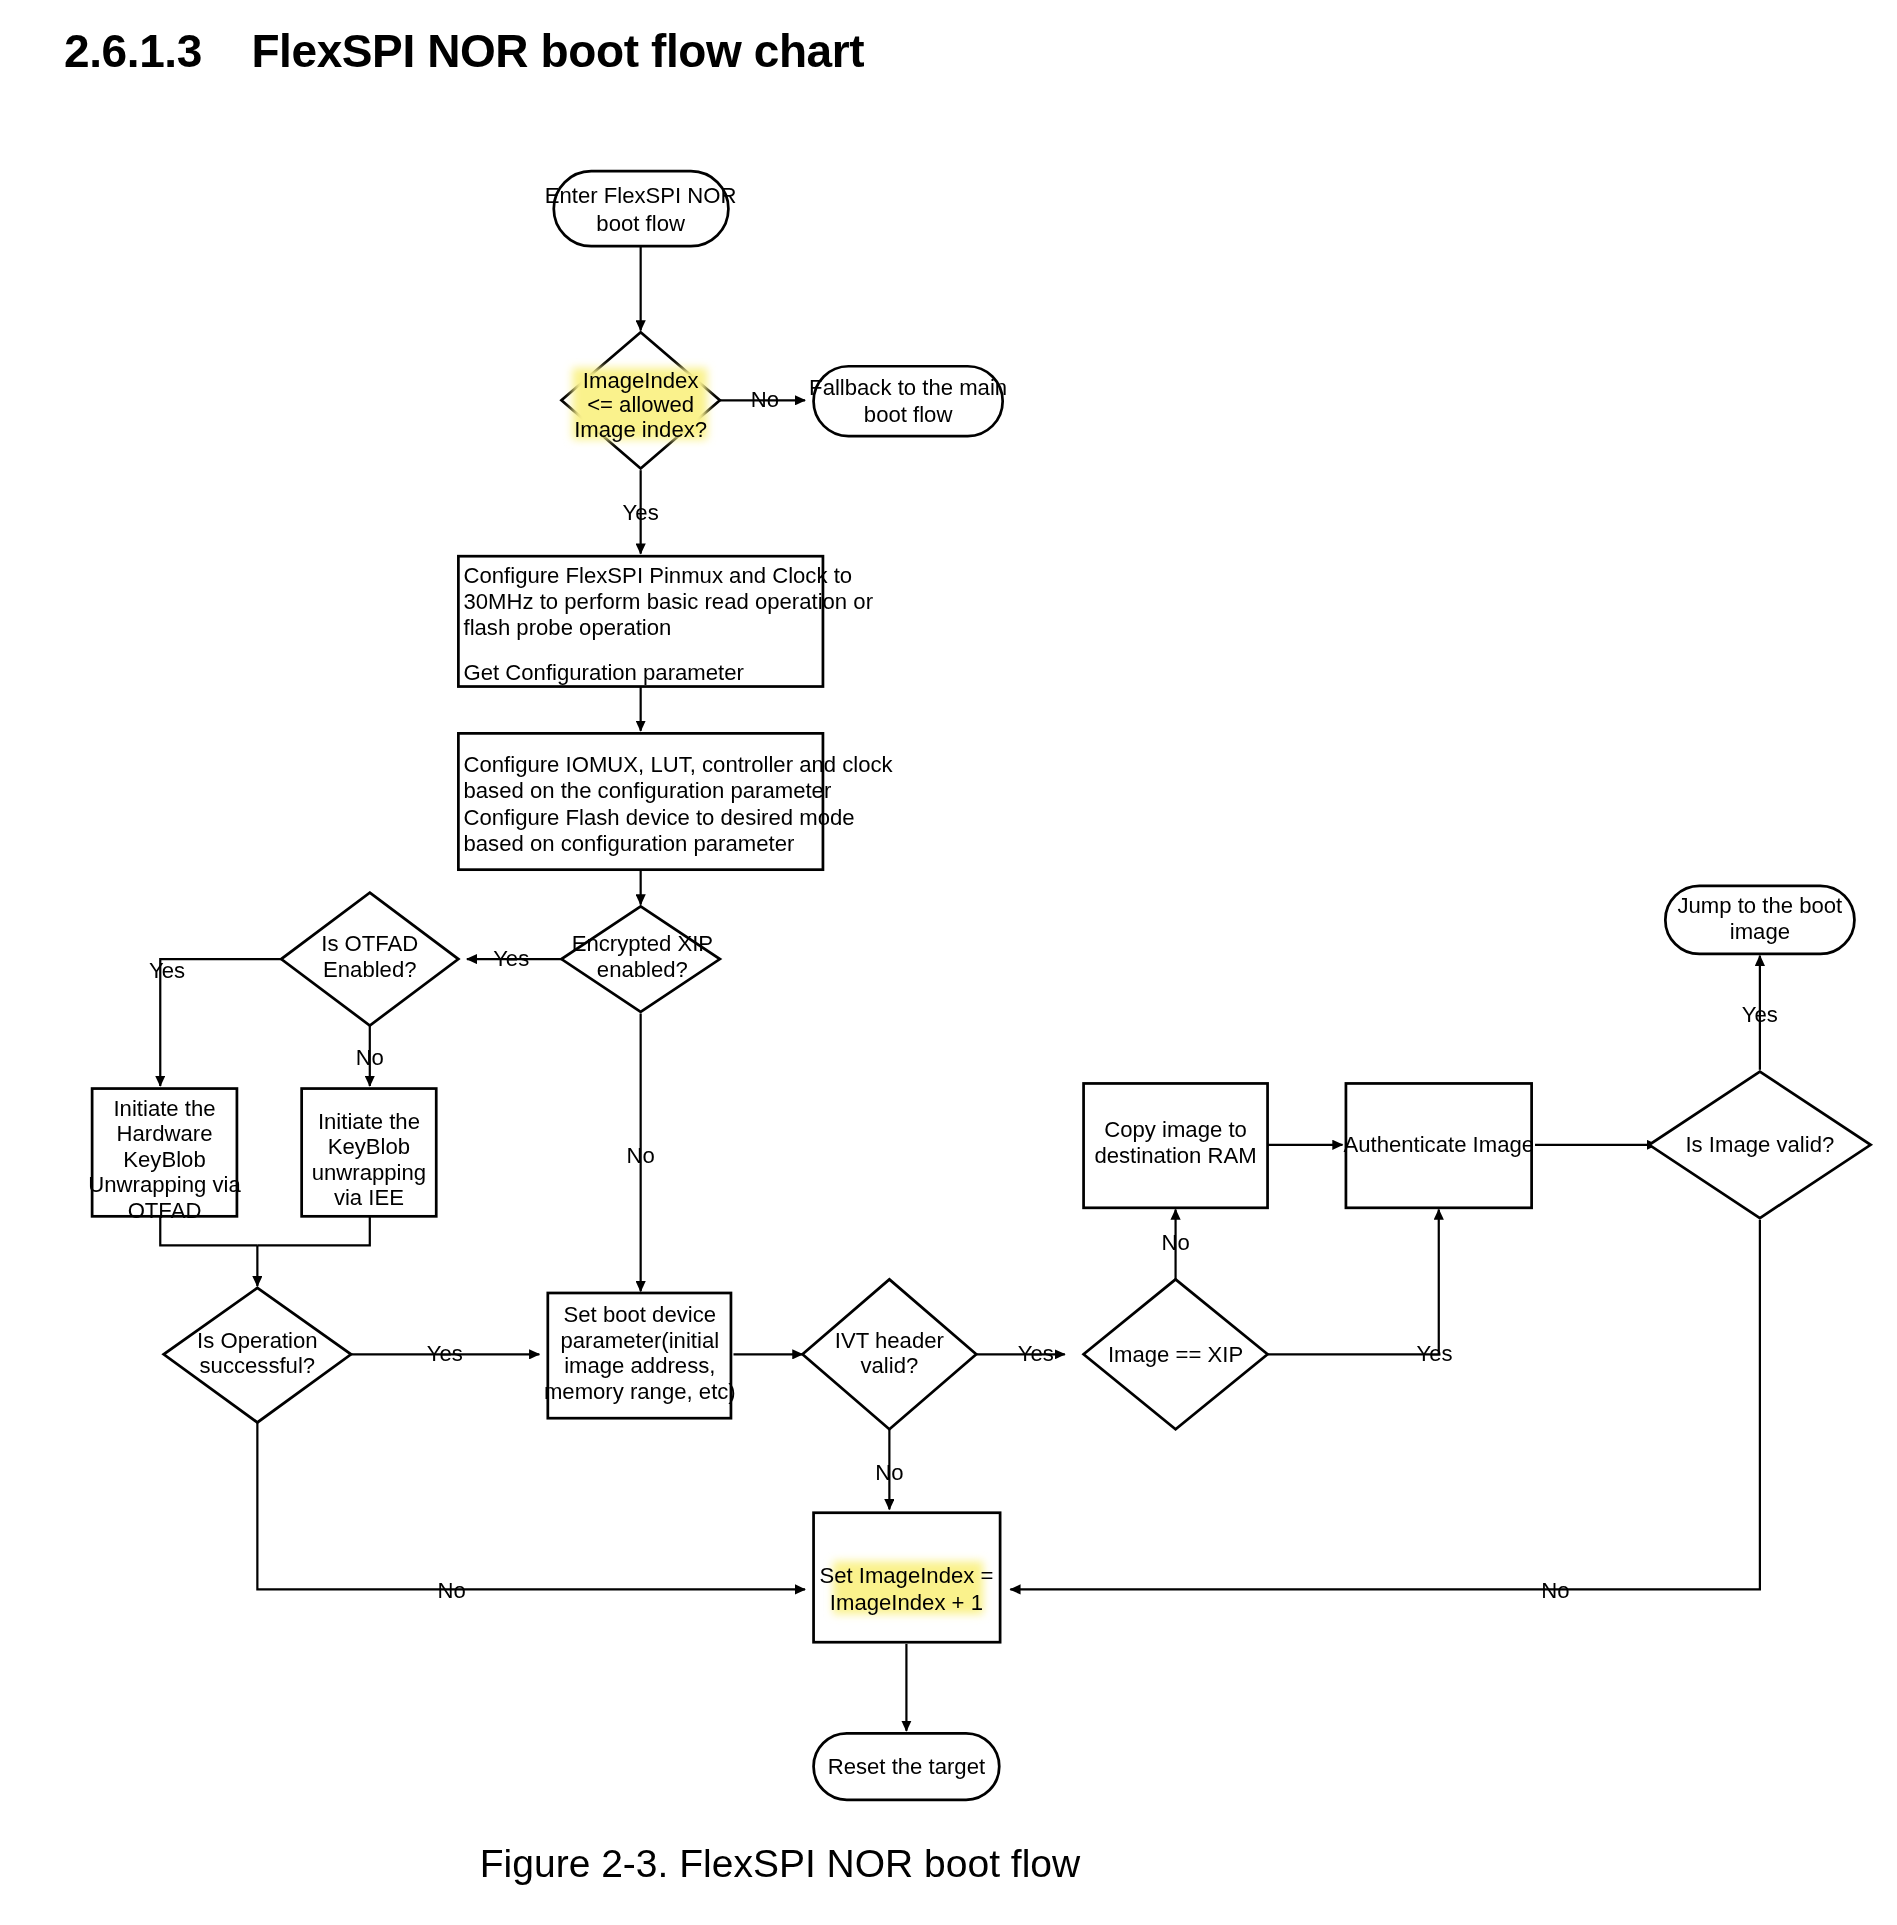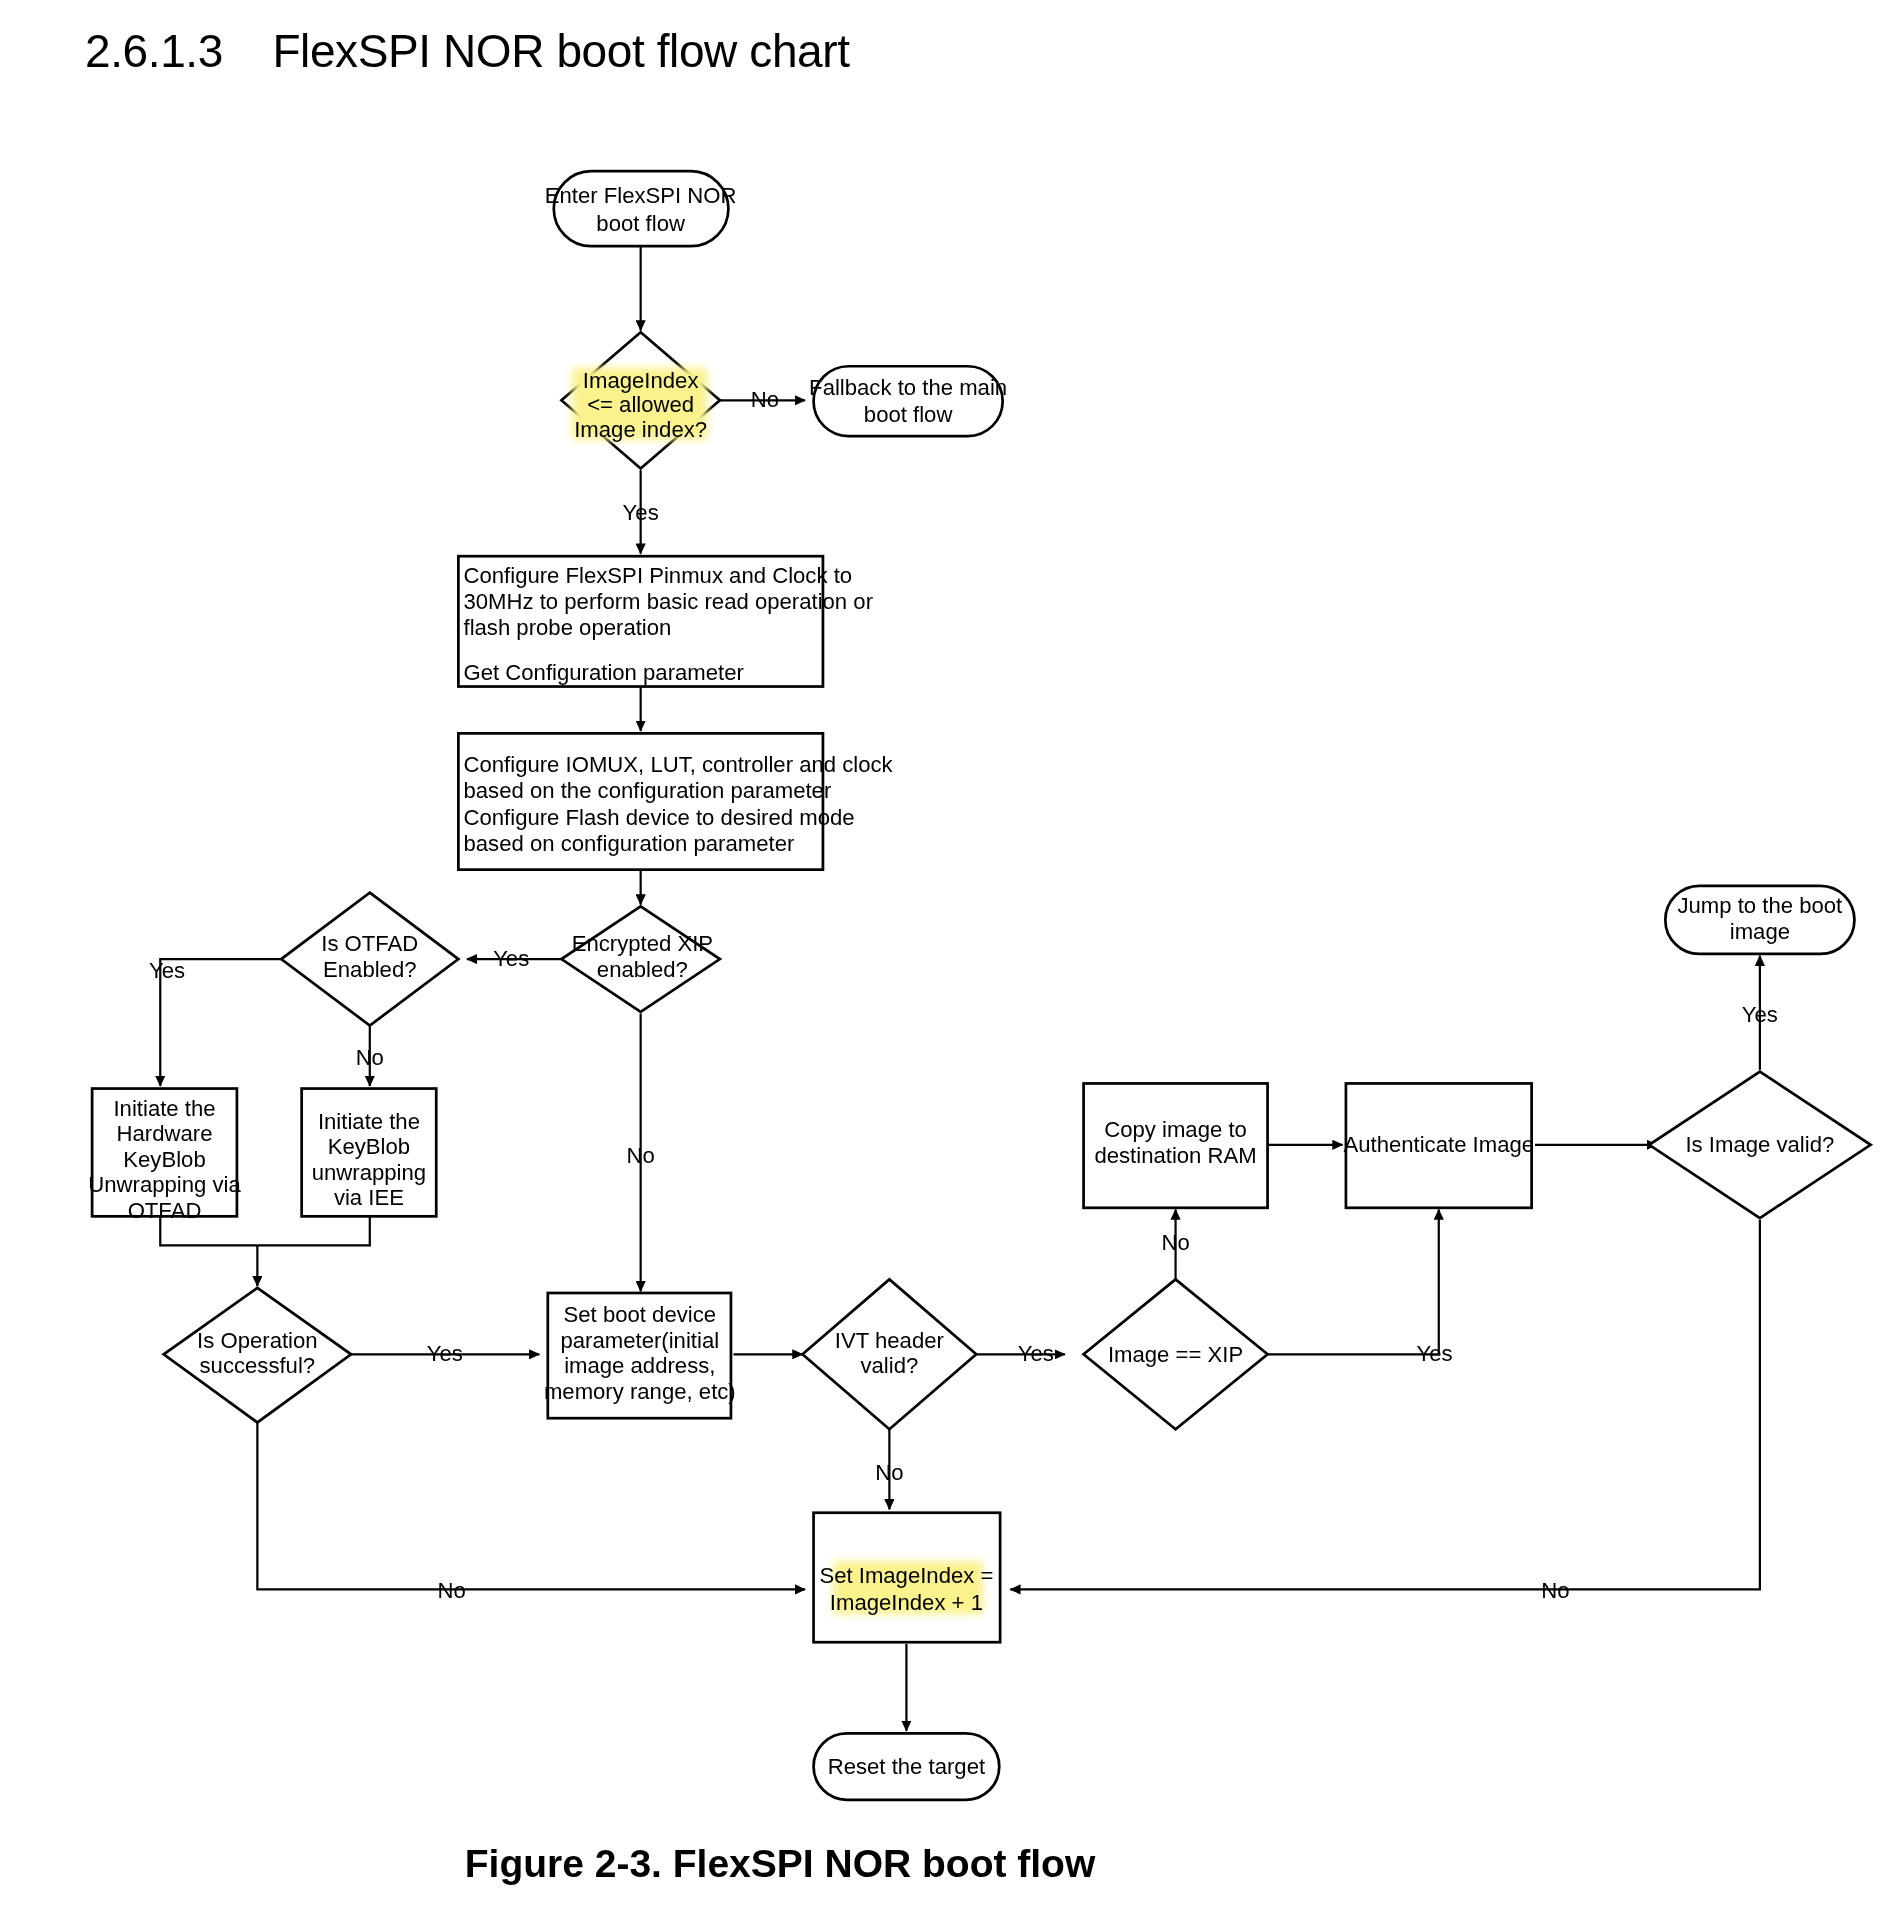--- a/index.html
+++ b/index.html
@@ -13,35 +13,35 @@
   }
   #page {
     position: relative;
     width: 1898px;
     height: 1925px;
     background: #ffffff;
     overflow: hidden;
   }
   .heading {
     position: absolute;
-    left: 85px;
+    left: 64px;
     top: 24px;
     font-size: 46px;
-    font-weight: normal;
+    font-weight: bold;
     letter-spacing: -0.4px;
     white-space: pre;
   }
   .caption {
     position: absolute;
     left: 0;
     top: 1842px;
     width: 1560px;
     text-align: center;
     font-size: 39px;
-    font-weight: bold;
+    font-weight: normal;
   }
   svg.flow {
     position: absolute;
     left: 0;
     top: 0;
     width: 1898px;
     height: 1925px;
   }
   svg.flow .shape {
     fill: #ffffff;

